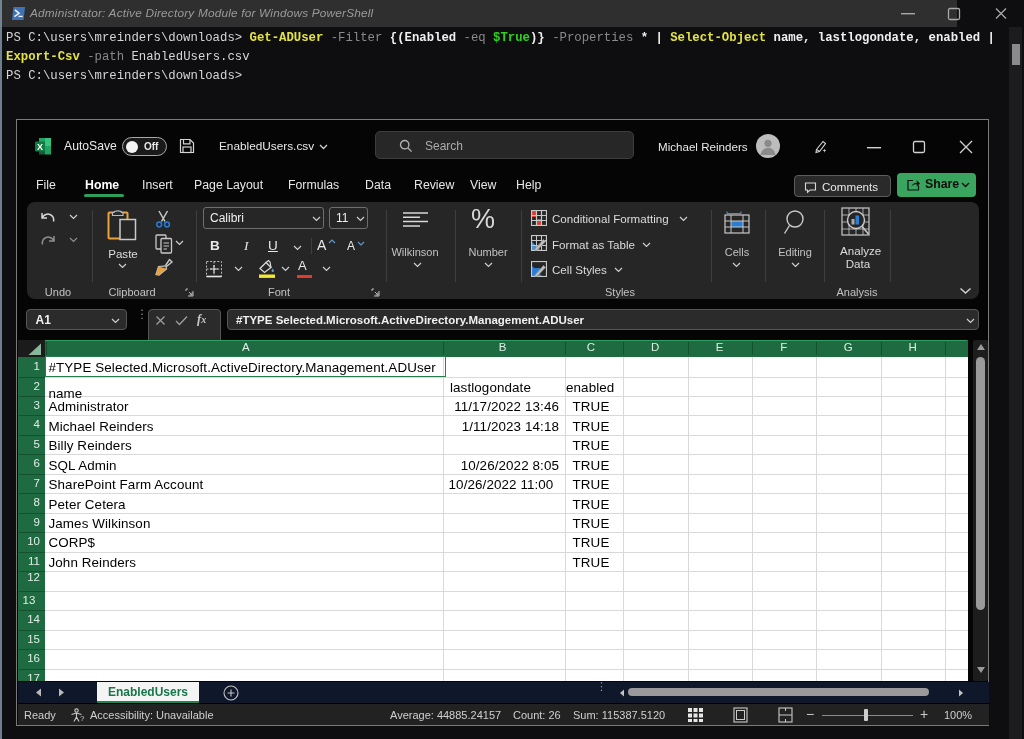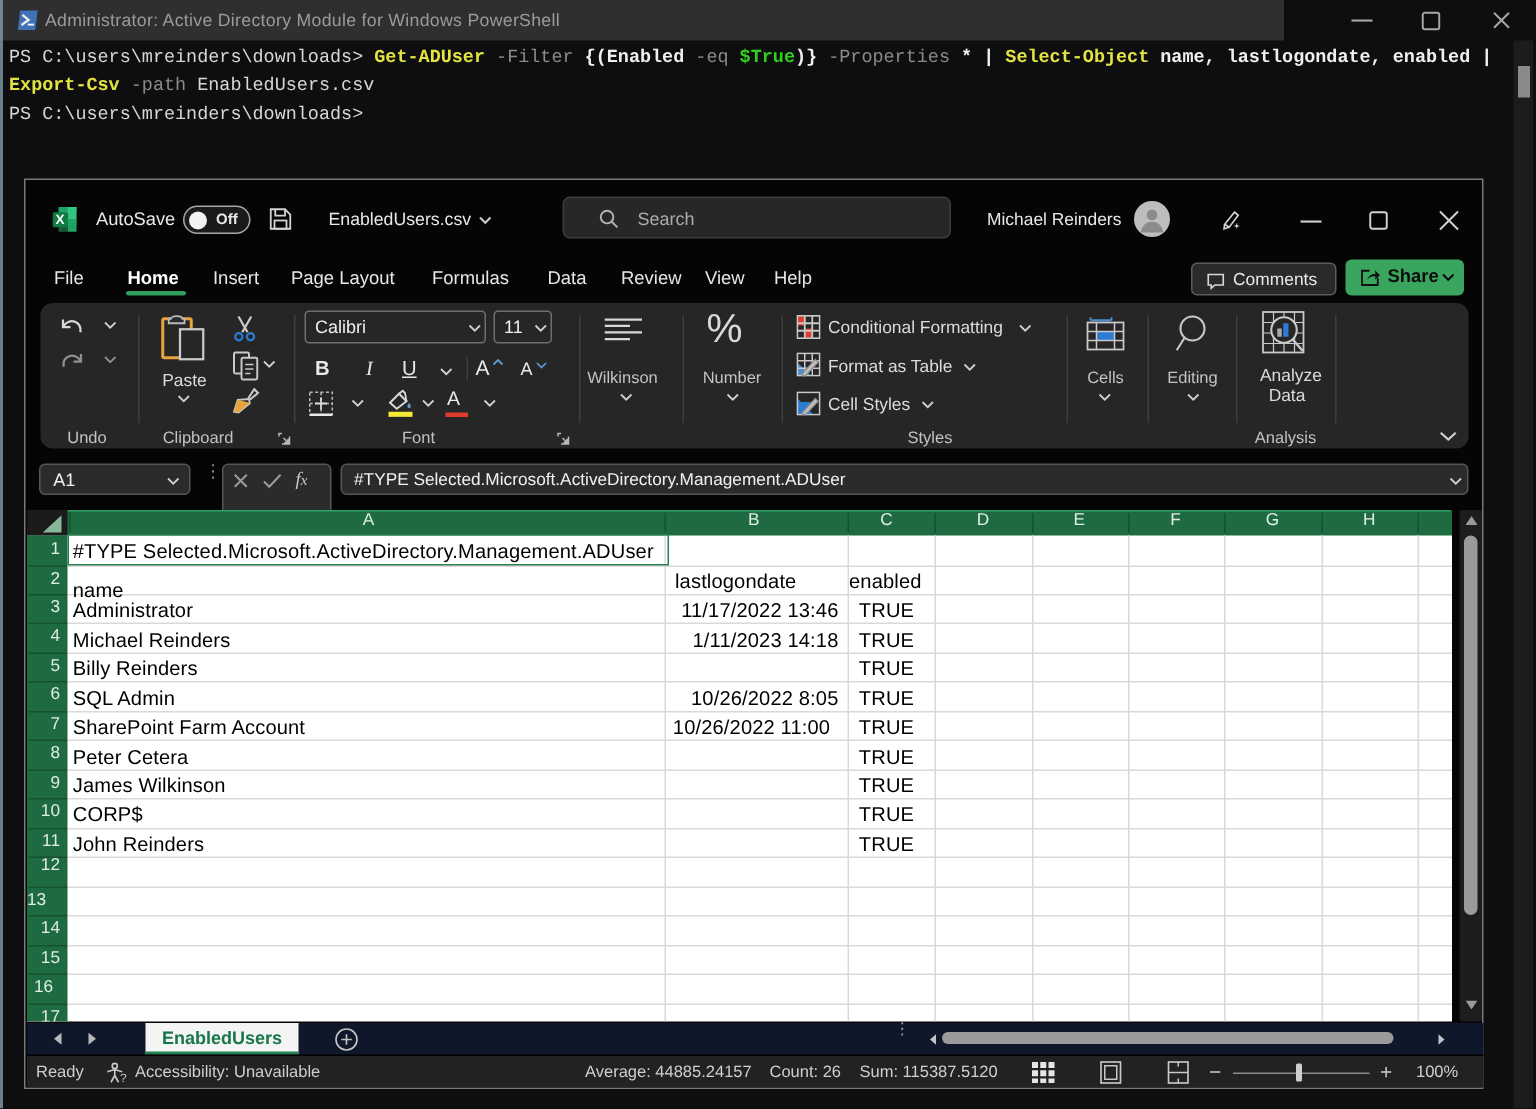--- a/index.html
+++ b/index.html
@@ -1,21 +1,21 @@
 <!DOCTYPE html>
 <html><head>
 <meta charset="utf-8">
 <style>
   * { margin:0; padding:0; box-sizing:border-box; }
   html,body { width:1024px; height:739px; overflow:hidden; background:#0e0e10; font-family:"Liberation Sans",sans-serif; }
   .abs { position:absolute; }
   #page { position:relative; width:1024px; height:739px; }
 
   
-  #ps-title { left:0; top:0; width:856px; height:27px; background:#2f2f2f; }
+  #ps-title { left:0; top:0; width:957px; height:27px; background:#2f2f2f;font-style:italic; }
   #ps-title .ttl { position:absolute; left:30px; top:6px; font-size:11.8px; color:#9b9b9b; letter-spacing:0.2px; }
   .ps-btn { position:absolute; top:0; width:44px; height:27px; color:#a8a8a8; }
   #edge-strip { left:0; top:0; width:2px; height:739px; background:#7d93a5; opacity:0.85; }
   #console { left:6px; top:29px; width:1000px; font-family:"Liberation Mono",monospace; font-size:12.3px; line-height:19px; color:#d6d6d6; white-space:pre; }
   .c-y { color:#e3e342; font-weight:bold; }
   .c-g { color:#8a8a8a; }
   .c-gr { color:#2fd11e; font-weight:bold; }
   .c-w { color:#efefef; font-weight:bold; }
   #ps-scroll { left:1009px; top:27px; width:13px; height:712px; background:#1c1c1e; }
   #ps-thumb { left:1012px; top:44px; width:8px; height:21px; background:#8a8a8a; }
@@ -25,21 +25,21 @@
   
   .xlt { position:absolute; color:#e8e8e8; }
   
   .menu-item { position:absolute; top:58px; font-size:12.3px; color:#e6e6e6; }
   
   #ribbon { position:absolute; left:10px; top:82px; width:952px; height:97px; background:#262626; border-radius:8px; }
   .rsep { position:absolute; top:8px; width:1px; height:72px; background:#3e3e3e; }
   .rlabel { position:absolute; top:84px; font-size:11px; color:#c2c2c2; text-align:center; }
   .rtext { position:absolute; font-size:11.6px; color:#dcdcdc; }
   
-  .fbox { position:absolute; background:#2b2b2b; border:1px solid #565656; border-radius:4px; }
+  .fbox { position:absolute; background:#2b2b2b; border:1px solid #565656; border-radius:4px;font-weight:bold; }
   .cell { position:absolute; font-size:13.4px; letter-spacing:0.1px; color:#000; white-space:nowrap; }
   
   #tabbar { position:absolute; left:1px; top:562px; width:971px; height:21px; background:#0f172a; }
   #statusbar { position:absolute; left:1px; top:583px; width:971px; height:22px; background:#222222; border-top:1px solid #000; }
   .sb-txt { position:absolute; top:5px; font-size:11px; color:#cfcfcf; }
 </style>
 </head>
 <body>
 <div id="page">
 
@@ -404,27 +404,27 @@
 <div class="abs" style="left:0px;top:156.3px;width:22px;text-align:right;font-size:11.5px;color:#dfeee5">8</div>
 <div class="abs" style="left:1px;top:172.8px;width:25.5px;height:1px;background:#14512f"></div>
 <div class="abs" style="left:0px;top:175.8px;width:22px;text-align:right;font-size:11.5px;color:#dfeee5">9</div>
 <div class="abs" style="left:1px;top:192.2px;width:25.5px;height:1px;background:#14512f"></div>
 <div class="abs" style="left:0px;top:195.2px;width:22px;text-align:right;font-size:11.5px;color:#dfeee5">10</div>
 <div class="abs" style="left:1px;top:211.7px;width:25.5px;height:1px;background:#14512f"></div>
 <div class="abs" style="left:0px;top:214.7px;width:22px;text-align:right;font-size:11.5px;color:#dfeee5">11</div>
 <div class="abs" style="left:1px;top:231.2px;width:25.5px;height:1px;background:#14512f"></div>
 <div class="abs" style="left:0px;top:231px;width:22px;text-align:right;font-size:11.5px;color:#dfeee5">12</div>
 <div class="abs" style="left:1px;top:250.6px;width:25.5px;height:1px;background:#14512f"></div>
-<div class="abs" style="left:0px;top:253.6px;width:22px;text-align:left;font-size:11.5px;color:#dfeee5">13</div>
+<div class="abs" style="left:0px;top:253.6px;width:22px;text-align:center;font-size:11.5px;color:#dfeee5">13</div>
 <div class="abs" style="left:1px;top:270.1px;width:25.5px;height:1px;background:#14512f"></div>
 <div class="abs" style="left:0px;top:273.1px;width:22px;text-align:right;font-size:11.5px;color:#dfeee5">14</div>
 <div class="abs" style="left:1px;top:289.6px;width:25.5px;height:1px;background:#14512f"></div>
 <div class="abs" style="left:0px;top:292.6px;width:22px;text-align:right;font-size:11.5px;color:#dfeee5">15</div>
 <div class="abs" style="left:1px;top:309.0px;width:25.5px;height:1px;background:#14512f"></div>
-<div class="abs" style="left:0px;top:312.0px;width:22px;text-align:center;font-size:11.5px;color:#dfeee5">16</div>
+<div class="abs" style="left:0px;top:312.0px;width:22px;text-align:right;font-size:11.5px;color:#dfeee5">16</div>
 <div class="abs" style="left:1px;top:328.5px;width:25.5px;height:1px;background:#14512f"></div>
 <div class="abs" style="left:0px;top:331.5px;width:22px;text-align:right;font-size:11.5px;color:#dfeee5">17</div>
 
 <div class="abs" style="left:425px;top:17px;width:1px;height:323.5px;background:#d9d9d9"></div>
 <div class="abs" style="left:547px;top:17px;width:1px;height:323.5px;background:#d9d9d9"></div>
 <div class="abs" style="left:605px;top:17px;width:1px;height:323.5px;background:#d9d9d9"></div>
 <div class="abs" style="left:669.5px;top:17px;width:1px;height:323.5px;background:#d9d9d9"></div>
 <div class="abs" style="left:733.5px;top:17px;width:1px;height:323.5px;background:#d9d9d9"></div>
 <div class="abs" style="left:798px;top:17px;width:1px;height:323.5px;background:#d9d9d9"></div>
 <div class="abs" style="left:862.5px;top:17px;width:1px;height:323.5px;background:#d9d9d9"></div>

